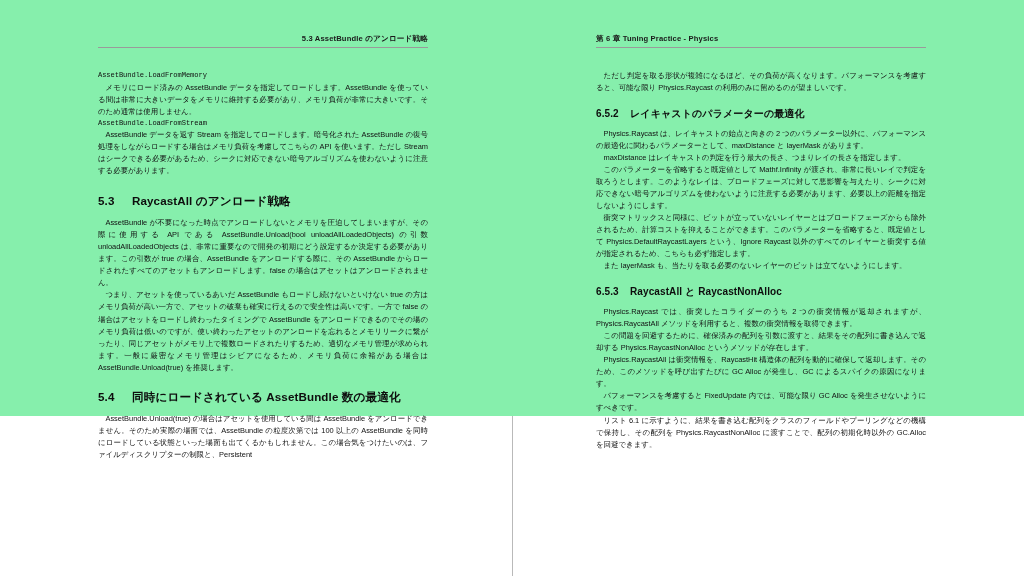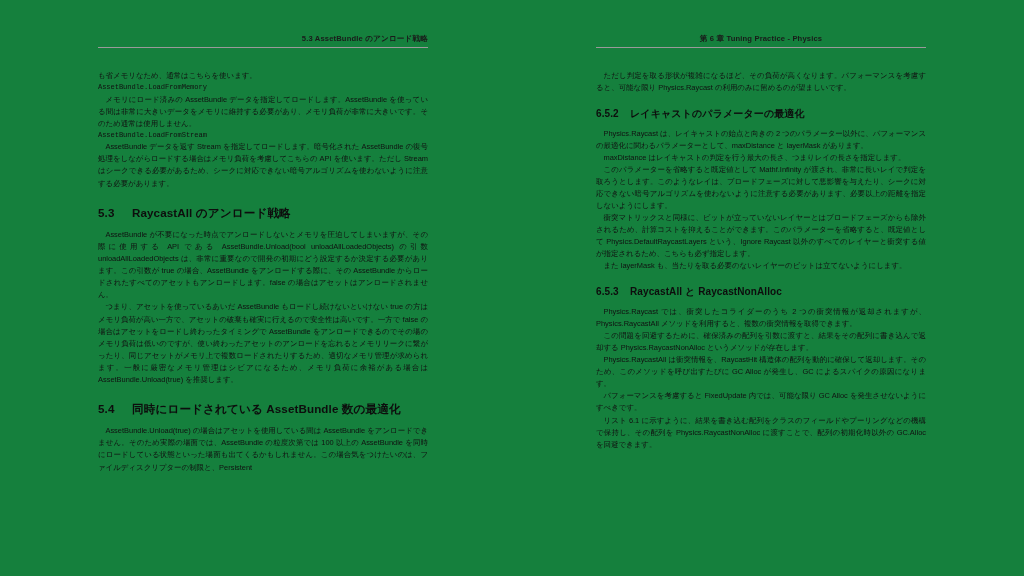--- a/index.html
+++ b/index.html
@@ -29,24 +29,24 @@
     background: #b9b9b9;
   }
   .top-edge {
     position: absolute;
     left: 0; right: 0; top: 0;
     height: 1px;
     background: #cfcfcf;
   }
   .page {
     width: 512px;
-    height: 576px;
+    height: 416px;
     box-sizing: border-box;
     position: relative;
-    background: #15803d;
+    background: #86efac;
   }
   .page-inner {
     position: absolute;
     top: 34px;
     bottom: 28px;
   }
   .page-left .page-inner {
     left: 98px;
     right: 84px;
   }
@@ -56,21 +56,21 @@
   }
   .runhead {
     font-size: 7.6px;
     font-weight: bold;
     color: #1a1a1a;
     letter-spacing: 0.02em;
     padding-bottom: 4px;
     line-height: 1.2;
   }
   .runhead.right-align { text-align: right; }
-  .runhead.left-align { text-align: center; }
+  .runhead.left-align { text-align: left; }
   .rule {
     height: 1px;
     background: #9a9a9a;
     margin-bottom: 22px;
   }
   .body-col {
     font-size: 7.45px;
     line-height: 1.62;
     color: #111111;
     text-align: justify;
@@ -117,21 +117,20 @@
 <div class="spread">
   <div class="top-edge"></div>
   <div class="gutter"></div>
 
   <div class="page page-left">
     <div class="page-inner">
       <div class="runhead right-align">5.3 AssetBundle のアンロード戦略</div>
       <div class="rule"></div>
 
       <div class="body-col">
-        <p class="para noindent">も省メモリなため、通常はこちらを使います。</p>
 
         <p class="defterm">AssetBundle.LoadFromMemory</p>
         <p class="para defbody">メモリにロード済みの AssetBundle データを指定してロードします。AssetBundle を使っている間は非常に大きいデータをメモリに維持する必要があり、メモリ負荷が非常に大きいです。そのため通常は使用しません。</p>
 
         <p class="defterm">AssetBundle.LoadFromStream</p>
         <p class="para defbody">AssetBundle データを返す Stream を指定してロードします。暗号化された AssetBundle の復号処理をしながらロードする場合はメモリ負荷を考慮してこちらの API を使います。ただし Stream はシークできる必要があるため、シークに対応できない暗号アルゴリズムを使わないように注意する必要があります。</p>
 
         <h2 class="sec">
           <span class="num">5.3</span><span>RaycastAll のアンロード戦略</span>
         </h2>

